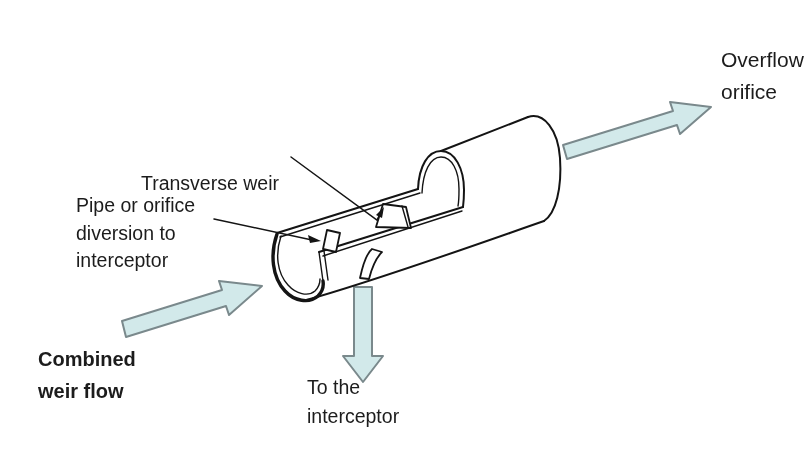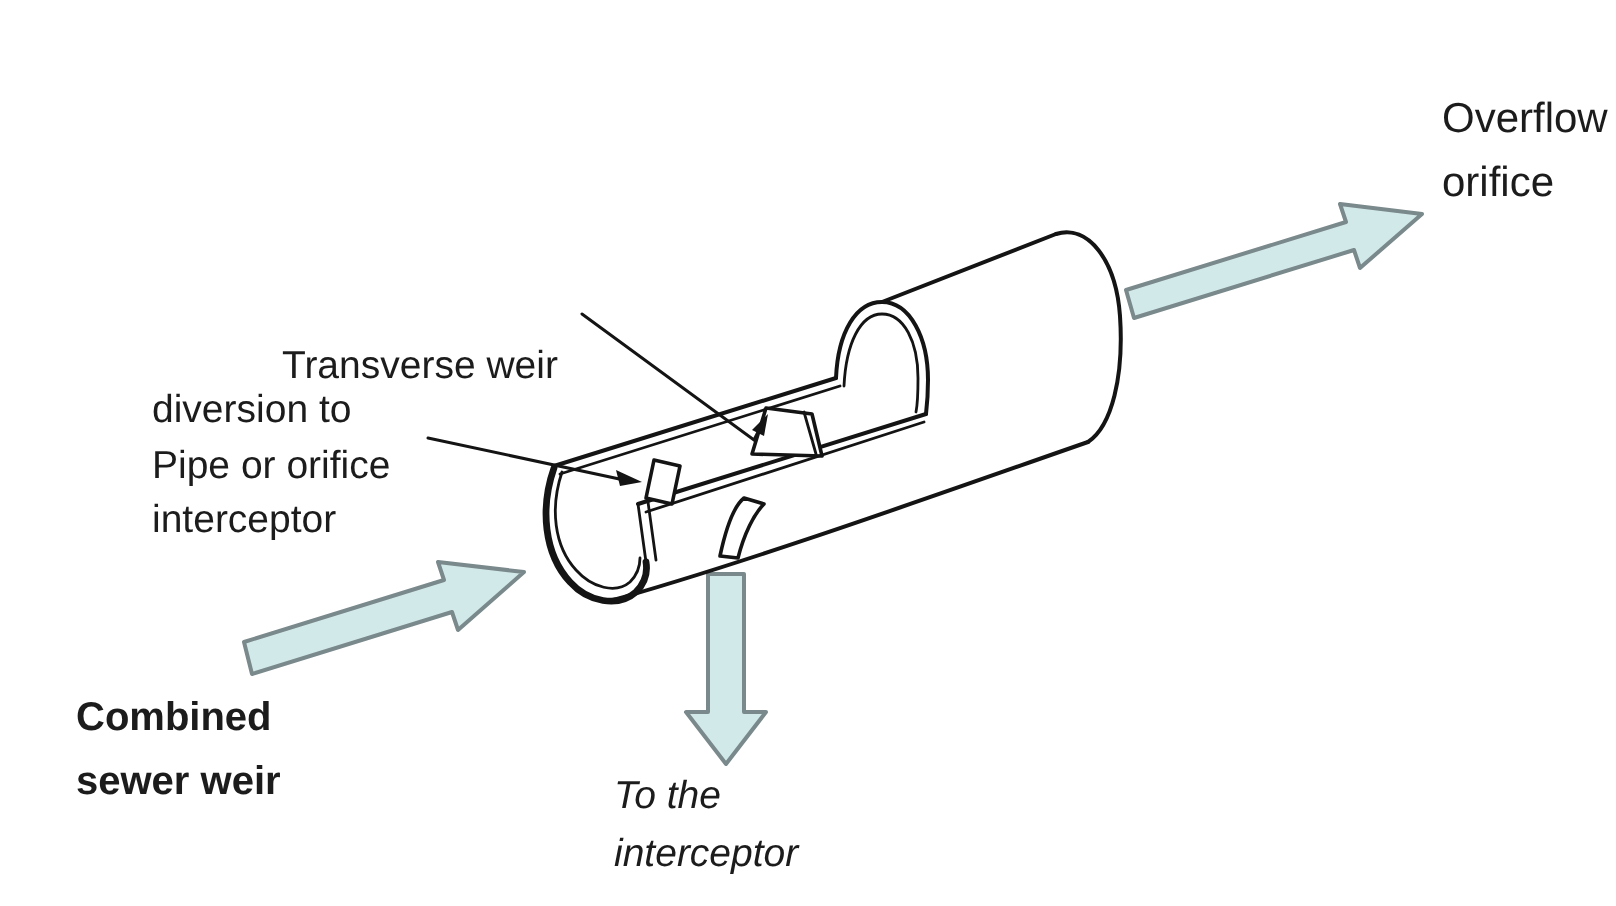--- a/index.html
+++ b/index.html
@@ -20,21 +20,21 @@
   .label {
     position: absolute;
     font-size: 19.5px;
     line-height: 27.5px;
     white-space: nowrap;
     color: var(--text, #1c1c1c);
   }
   .label-transverse-weir { left: 141px; top: 134px; margin-top: 36px; }
   .label-pipe-orifice    { left: 76px;  top: 192px; }
   .label-combined        { left: 38px;  top: 343px; font-size: 20px; line-height: 32px; font-weight: bold; }
-  .label-to-interceptor  { left: 307px; top: 384px; line-height: 28.5px; font-style: italic; }
+  .label-to-interceptor  { left: 307px; top: 373px; line-height: 28.5px; }
   .label-overflow        { left: 686px; top: 44px;  font-size: 21px; line-height: 32px; margin-left: 35px; }
 
   .pipe-line {
     fill: none;
     stroke: var(--line, #141414);
     stroke-width: 2;
     stroke-linecap: round;
     stroke-linejoin: round;
   }
   .pipe-line.thick { stroke-width: 3.4; }
@@ -111,28 +111,28 @@
       <path class="leader" d="M 214,219 L 312,240"></path>
       <polygon class="leader-head" points="321,241 308,235 310,243"></polygon>
     </g>
   </svg>
 
   <div class="label label-transverse-weir">
     <div>Transverse weir</div>
   </div>
 
   <div class="label label-pipe-orifice">
+    <div>Pipe or orifice</div>
     <div>diversion to</div>
-    <div>Pipe or orifice</div>
     <div>interceptor</div>
   </div>
 
   <div class="label label-combined">
     <div>Combined</div>
-    <div>sewer weir</div>
+    <div>weir flow</div>
   </div>
 
   <div class="label label-to-interceptor">
     <div>To the</div>
     <div>interceptor</div>
   </div>
 
   <div class="label label-overflow">
     <div>Overflow</div>
     <div>orifice</div>

